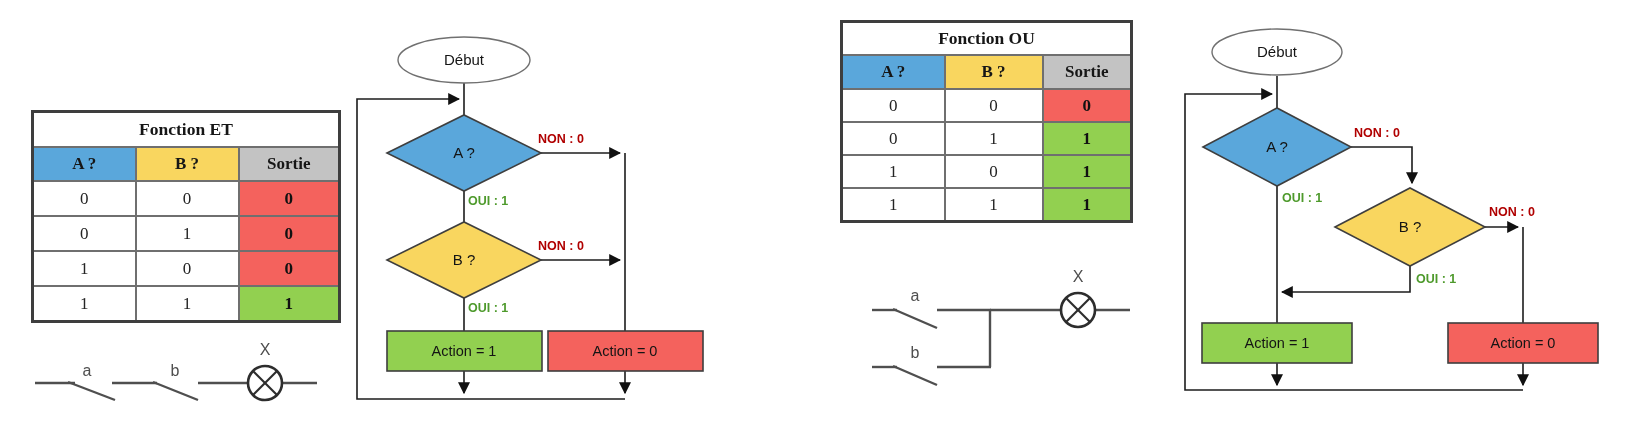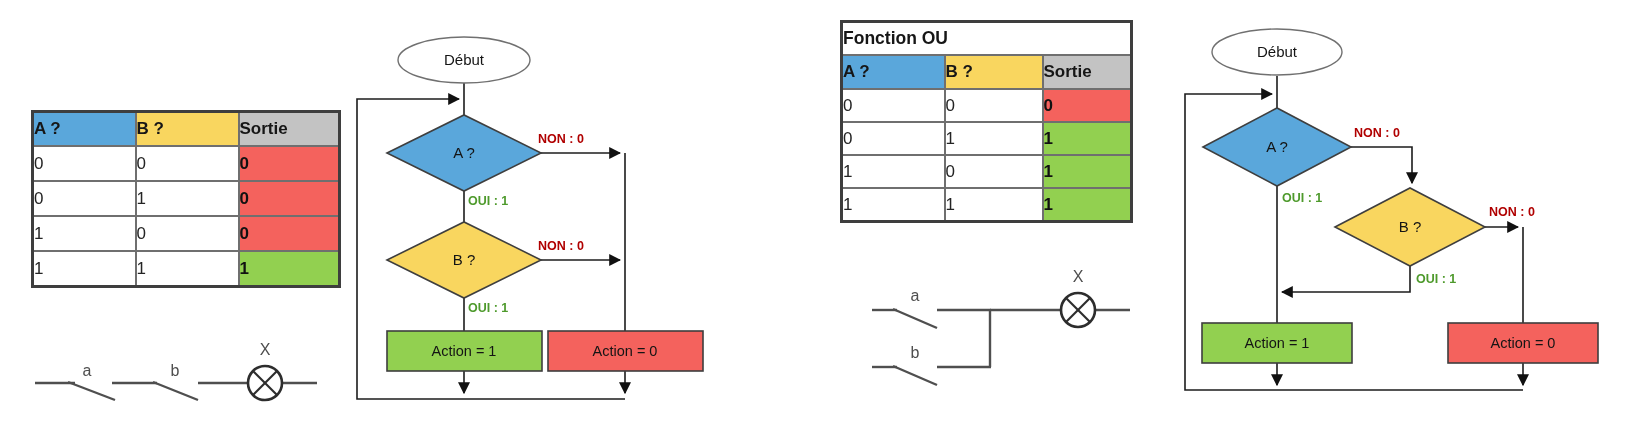--- a/index.html
+++ b/index.html
@@ -2,22 +2,22 @@
 <html><head>
 <meta charset="utf-8">
 <style>
   html,body{margin:0;padding:0;background:#fff;}
   body{width:1639px;height:431px;font-family:"Liberation Sans",sans-serif;}
   .canvas{position:relative;width:1639px;height:431px;background:#fff;overflow:hidden;}
 
   
   table.truth{position:absolute;border-collapse:collapse;table-layout:fixed;
               border:3px solid #3e3e3e;background:#fff;}
-  table.truth td{border:2px solid #6f6f6f;text-align:left;vertical-align:middle;
-                 font-size:17px;color:#242424;background:#fff;padding:0;}
+  table.truth td{border:2px solid #6f6f6f;text-align:center;vertical-align:middle;
+                 font-size:17px;color:#242424;background:#fff;padding:0;font-family:Liberation Serif, serif;}
   table.truth .title-row td{font-weight:bold;font-size:17.5px;color:#161616;}
   table.truth .head-row td{font-weight:bold;font-size:17px;color:#161616;}
   table.truth td.out{font-weight:bold;color:#111;}
   .tbl-et .title-row td{height:33px}.tbl-et .head-row td{height:32px}.tbl-et .data-row td{height:33px}
   .tbl-ou .title-row td{height:31px}.tbl-ou .head-row td{height:32px}.tbl-ou .data-row td{height:31px}
 
   
   svg{position:absolute;overflow:visible;}
   .flowline{stroke:#1c1c1c;stroke-width:1.6;fill:none;}
   .shape{stroke:#3e3e3e;stroke-width:1.6;}
@@ -36,20 +36,23 @@
 
 <div class="canvas">
 
   <table class="truth tbl-et" style="left:31px;top:110px;width:307px;">
     <colgroup>
         <col style="width:103px">
         <col style="width:103px">
         <col style="width:101px">
       </colgroup>
     <tbody>
+    <tr class="title-row">
+      <td colspan="3">Fonction ET</td>
+    </tr>
     <tr class="head-row">
       <td style="background-color: rgb(90, 167, 219);">A ?</td>
       <td style="background-color: rgb(249, 214, 95);">B ?</td>
       <td style="background-color: rgb(195, 195, 195);">Sortie</td>
     </tr>
     <tr class="data-row">
       <td>0</td>
       <td>0</td>
       <td class="out" style="background-color: rgb(244, 98, 93);">0</td>
     </tr>

